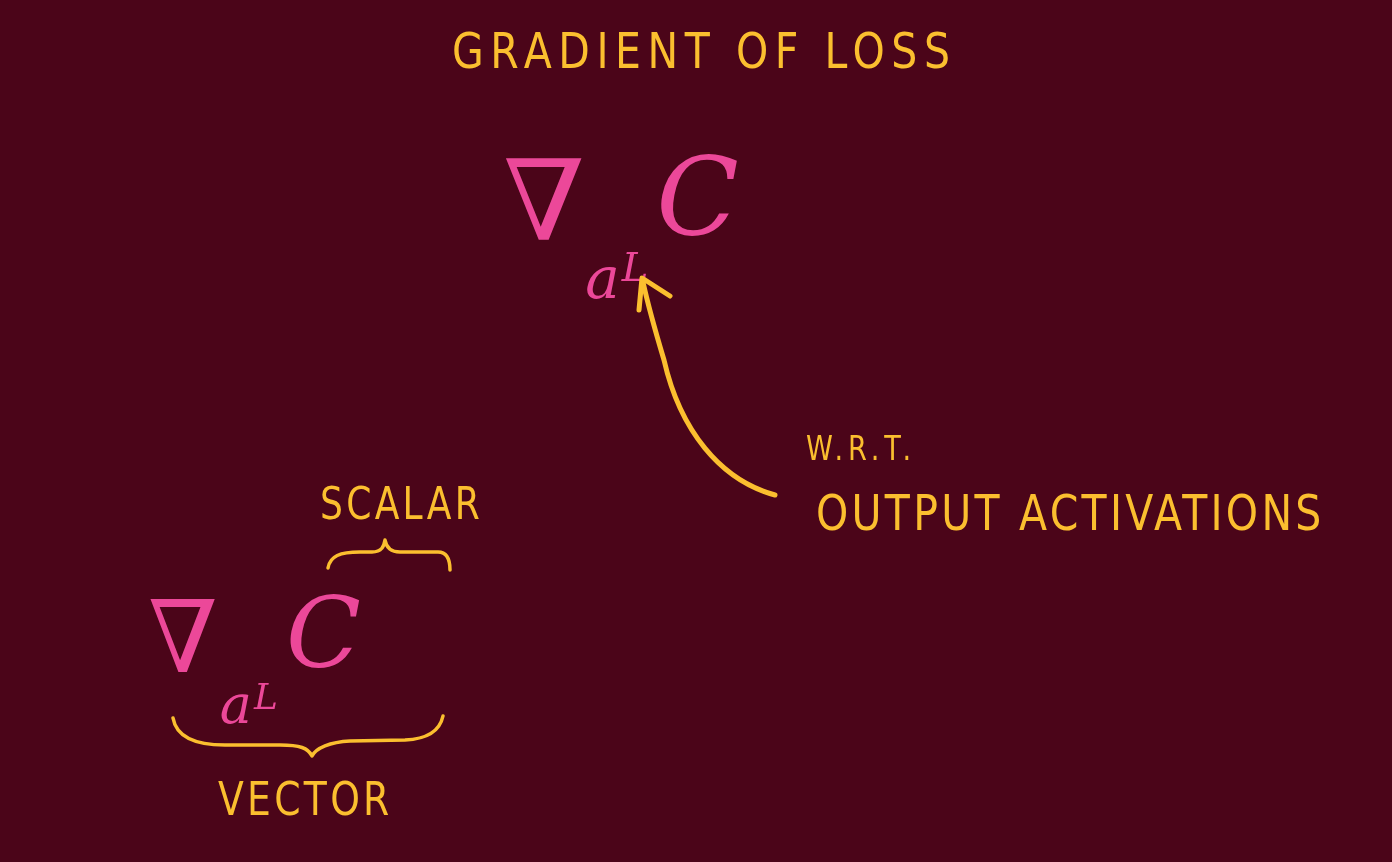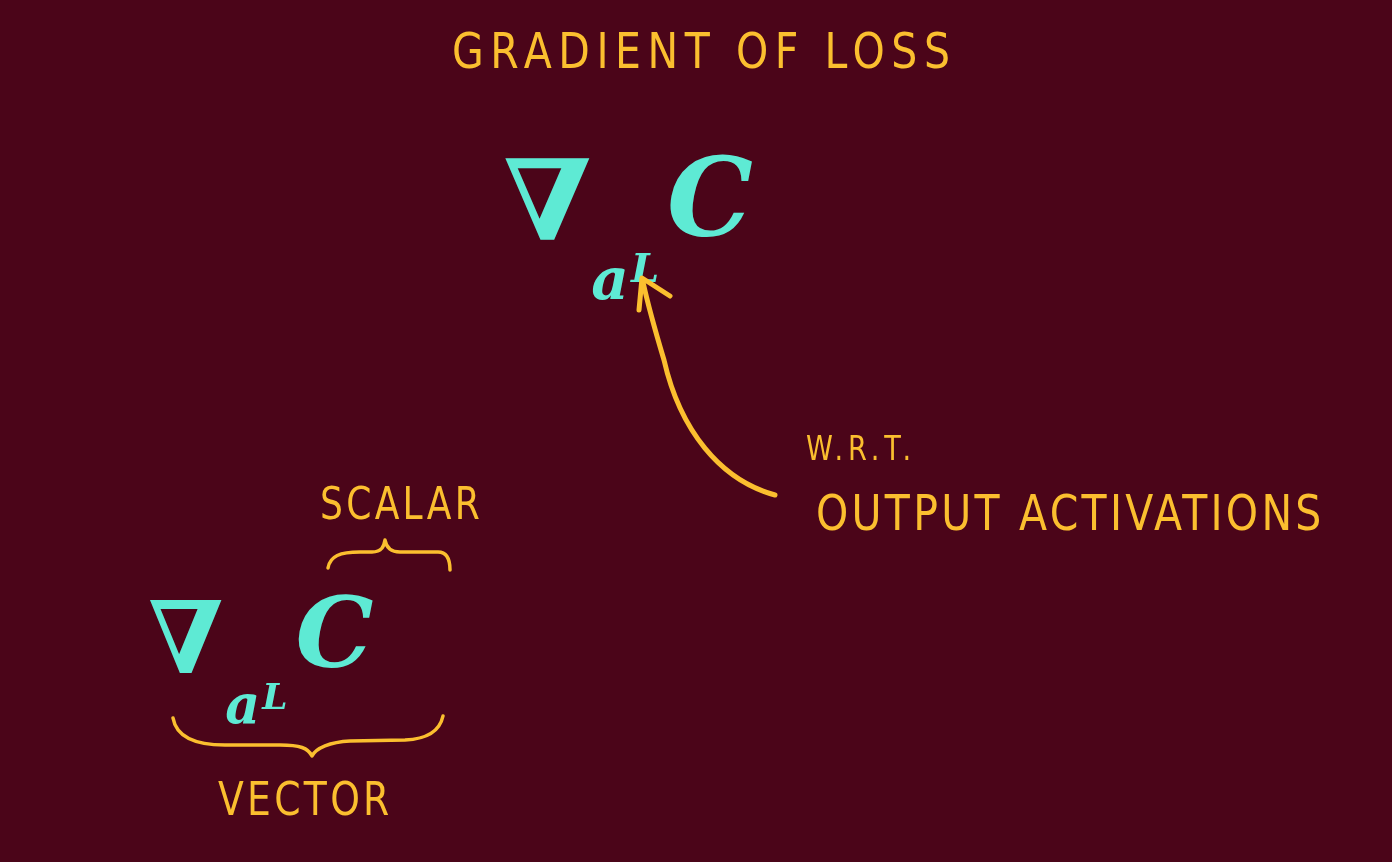--- a/index.html
+++ b/index.html
@@ -23,25 +23,24 @@
       position: absolute;
       color: #fbbf2f;
       font-family: "DejaVu Sans", sans-serif;
       font-weight: 400;
       letter-spacing: 6px;
       white-space: nowrap;
       transform-origin: left center;
     }
     .math {
       position: absolute;
-      color: #5eead4;
+      color: #ec4899;
       font-family: "DejaVu Serif", serif;
       white-space: nowrap;
       line-height: 1;
-      font-weight: bold;
     }
     .math .nabla {
       font-style: normal;
       display: inline-block;
     }
     .math .sub {
       font-style: italic;
       display: inline-block;
     }
     .math .sup {

